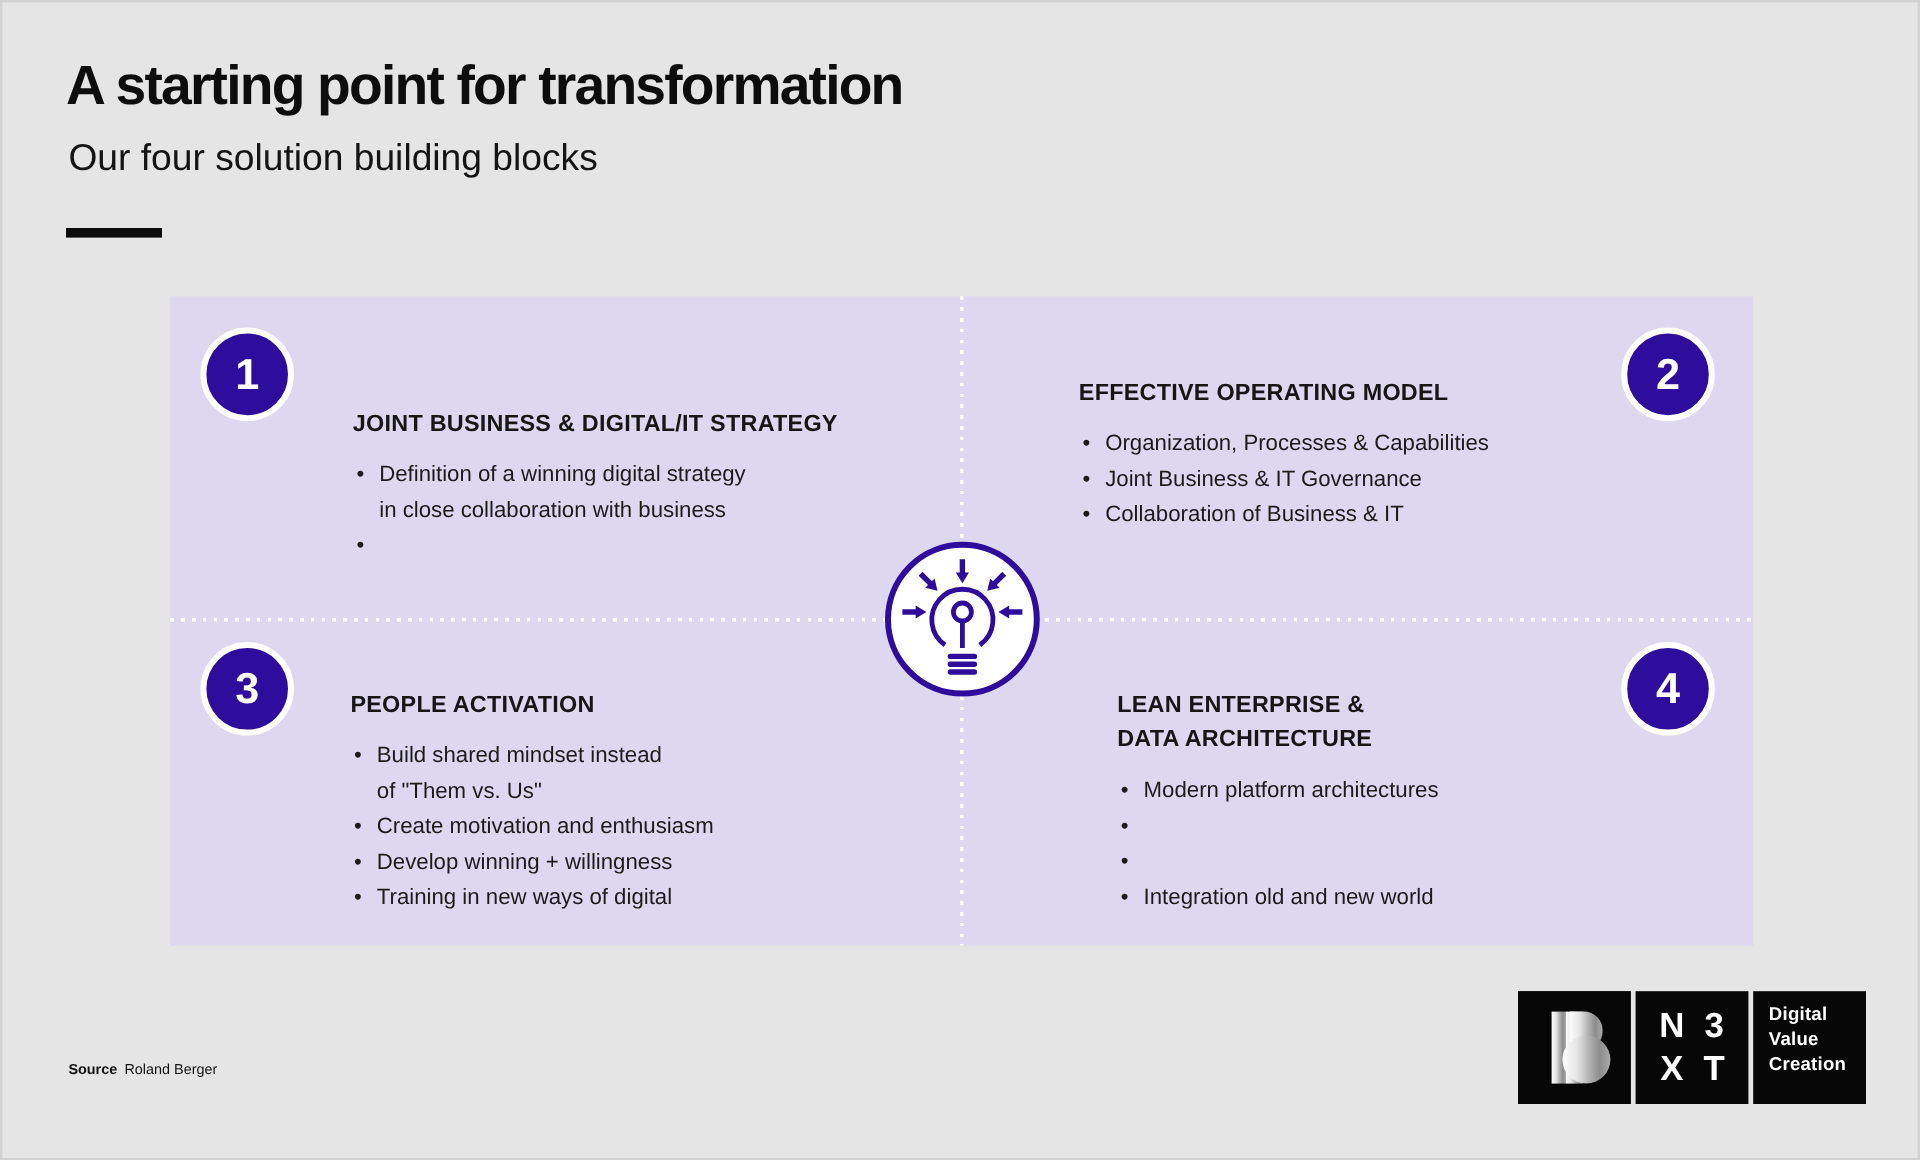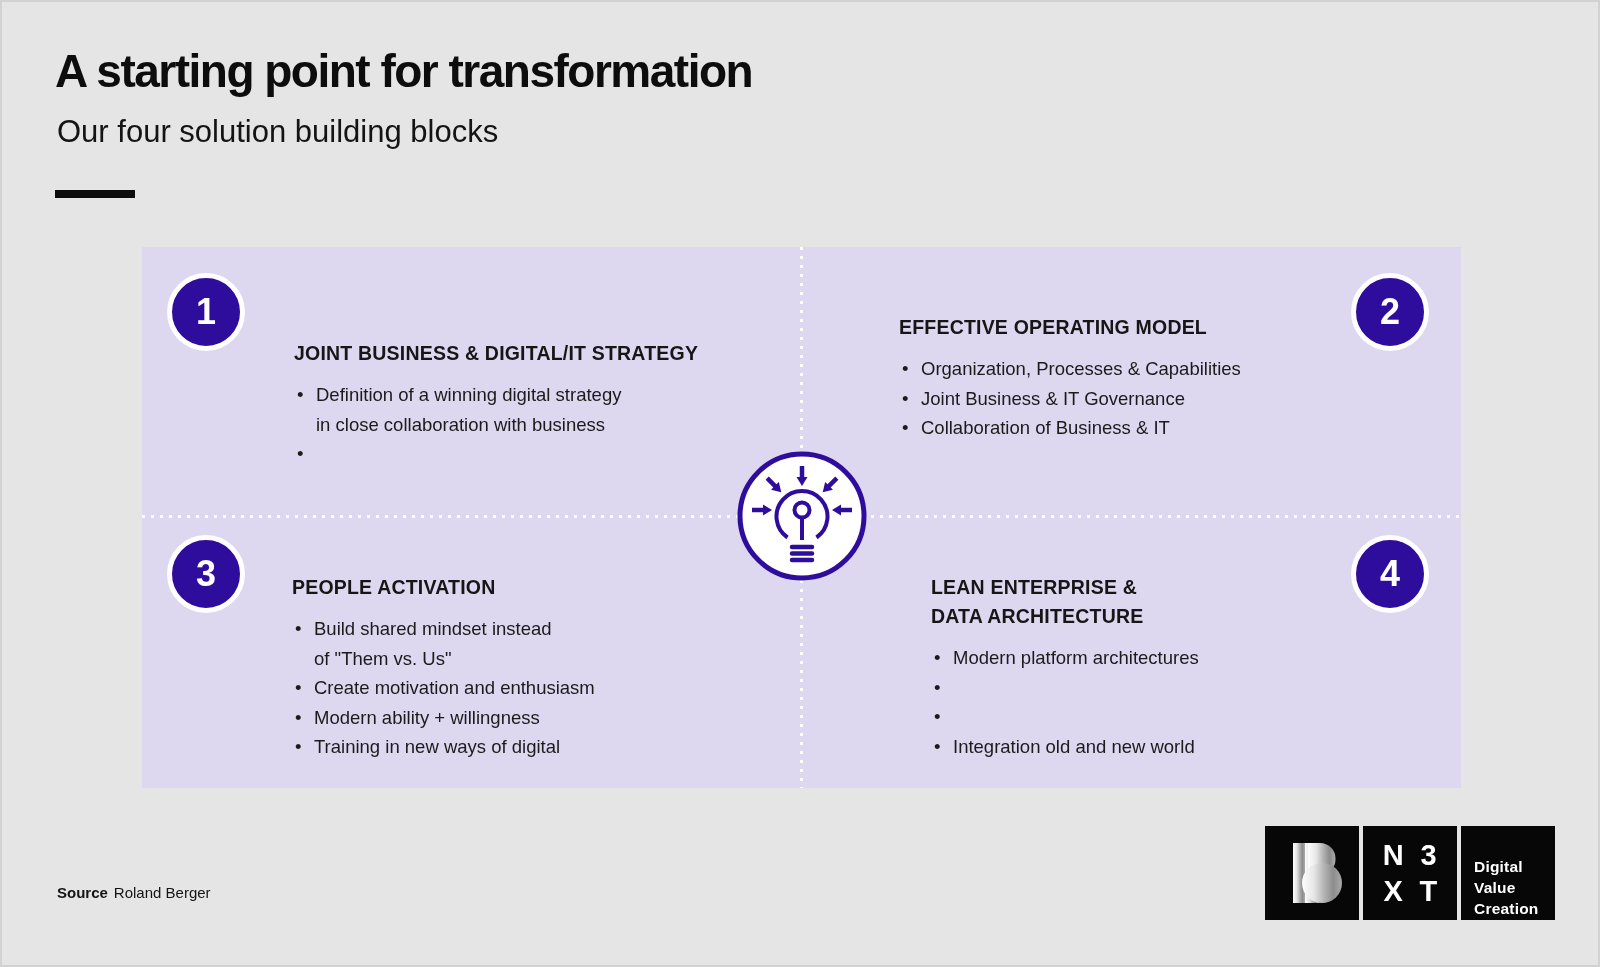--- a/index.html
+++ b/index.html
@@ -55,34 +55,34 @@
     font-size:19.5px; font-weight:700; line-height:29px; letter-spacing:0.2px;
     color:#161616; white-space:pre-line;
   }
   .quad ul { list-style:none; margin-top:12px; }
   .quad li {
     display:flex; font-size:18.5px; line-height:29.5px; color:#1b1b1b;
   }
   .quad li .dot { width:22px; flex:none; padding-left:3px; }
   .quad li .btext { white-space:pre-line; }
   .source {
-    position:absolute; left:55px; top:882px; font-size:15px; color:#141414;
+    position:absolute; left:55px; top:882px; font-size:12px; color:#141414;
   }
   .source .lbl { font-weight:700; margin-right:6px; }
   .logo { position:absolute; left:1263px; top:824px; display:flex; gap:4px; }
   .logo-sq { width:94px; height:94px; background:#070707; }
   .logo-b svg { display:block; width:94px; height:94px; }
   .logo-n3xt {
     display:grid; grid-template-columns:auto auto; column-gap:16px; row-gap:6px;
     align-content:center; justify-content:center;
     color:#fff; font-size:29px; font-weight:700; line-height:30px; text-align:center;
   }
   .logo-tagline {
     color:#fff; font-size:15.5px; font-weight:700; line-height:21px;
-    padding:30px 0 0 13px; white-space:pre-line; letter-spacing:0.2px;
+    padding:9px 0 0 13px; white-space:pre-line; letter-spacing:0.2px;
   }
 </style>
 </head>
 <body>
 
 <div class="slide">
 
   <h1 class="title">A starting point for transformation</h1>
   <h2 class="subtitle">Our four solution building blocks</h2>
   <div class="title-dash"></div>
@@ -143,21 +143,21 @@
             <span class="dot">•</span>
             <span class="btext">Build shared mindset instead
 of "Them vs. Us"</span>
           </li>
         <li>
             <span class="dot">•</span>
             <span class="btext">Create motivation and enthusiasm</span>
           </li>
         <li>
             <span class="dot">•</span>
-            <span class="btext">Modern ability + willingness</span>
+            <span class="btext">Develop winning + willingness</span>
           </li>
         <li>
             <span class="dot">•</span>
             <span class="btext">Training in new ways of digital</span>
           </li>
       </ul>
     </div>
 
     <div class="quad q4">
       <div class="quad-title">LEAN ENTERPRISE &amp;

